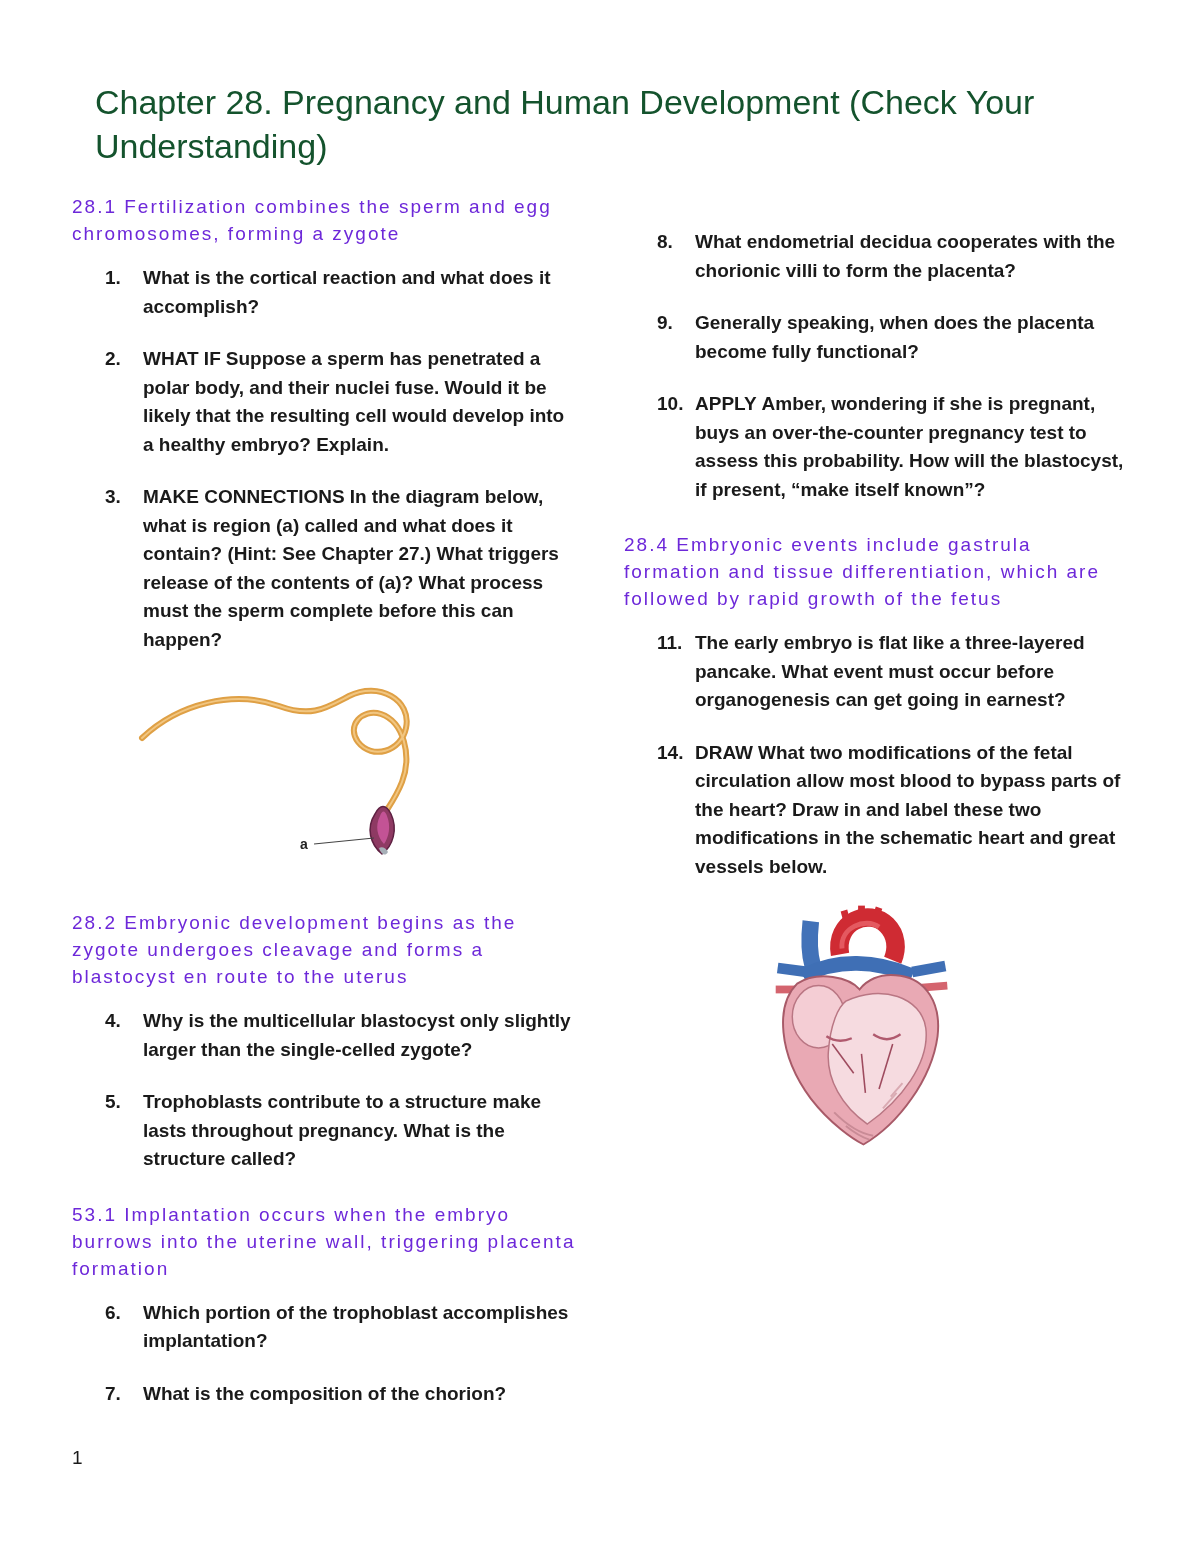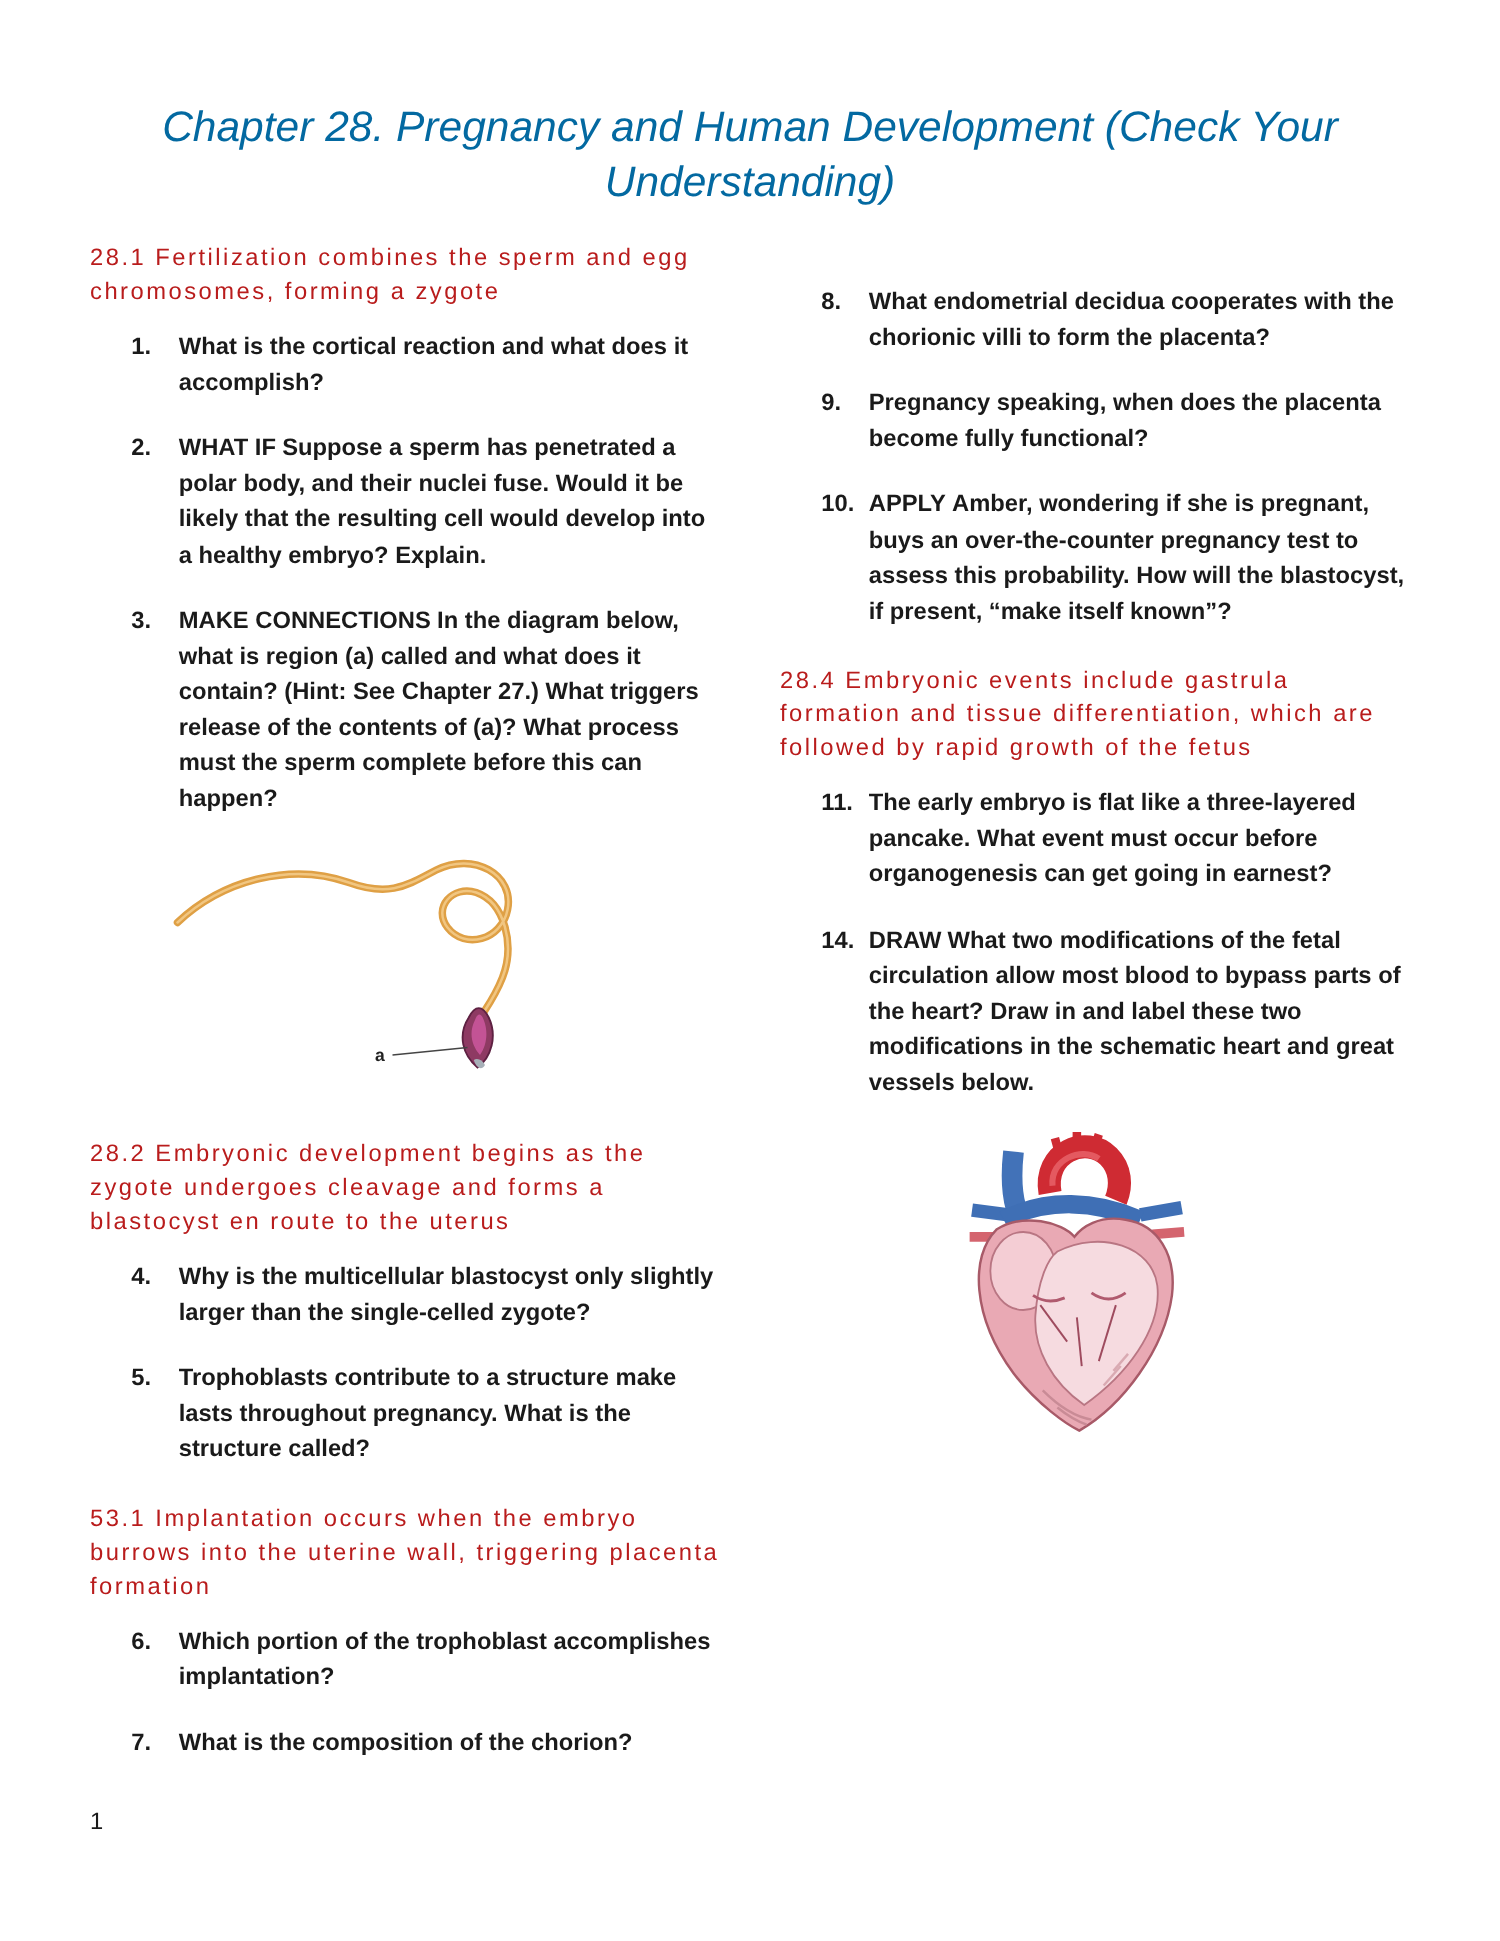--- a/index.html
+++ b/index.html
@@ -7,34 +7,33 @@
   .page {
     position: relative;
     width: 1200px;
     min-height: 1553px;
     margin: 0 auto;
     background: #ffffff;
     box-sizing: border-box;
     padding: 80px 72px 60px 72px;
   }
   .doc-title {
-    color: #0369a1;
+    color: #14532d;
     font-size: 34px;
     font-weight: 400;
     line-height: 1.3;
-    text-align: center;
+    text-align: left;
     margin: 0 auto 26px auto;
     max-width: 1010px;
-    font-style: italic;
   }
   .columns { display: flex; gap: 48px; align-items: flex-start; }
   .col { flex: 1 1 0; min-width: 0; }
   .col-right { margin-top: 34px; }
   .section-heading {
-    color: #b91c1c;
+    color: #6d28d9;
     font-size: 19px;
     font-weight: 400;
     letter-spacing: 2px;
     line-height: 1.42;
     margin: 28px 0 16px 0;
   }
   .section-heading:first-child { margin-top: 0; }
   .question {
     display: flex;
     margin: 0 0 24px 33px;
@@ -128,21 +127,21 @@
 
     <div class="col col-right">
 
       <div class="question">
         <span class="qnum">8.</span>
         <span class="qtext">What endometrial decidua cooperates with the chorionic villi to form the placenta?</span>
       </div>
 
       <div class="question">
         <span class="qnum">9.</span>
-        <span class="qtext">Pregnancy speaking, when does the placenta become fully functional?</span>
+        <span class="qtext">Generally speaking, when does the placenta become fully functional?</span>
       </div>
 
       <div class="question">
         <span class="qnum">10.</span>
         <span class="qtext"><span class="qprefix">APPLY</span><span>Amber, wondering if she is pregnant, buys an over-the-counter pregnancy test to assess this probability. How will the blastocyst, if present, “make itself known”?</span></span>
       </div>
 
       <p class="section-heading">28.4 Embryonic events include gastrula formation and tissue differentiation, which are followed by rapid growth of the fetus</p>
 
       <div class="question">

